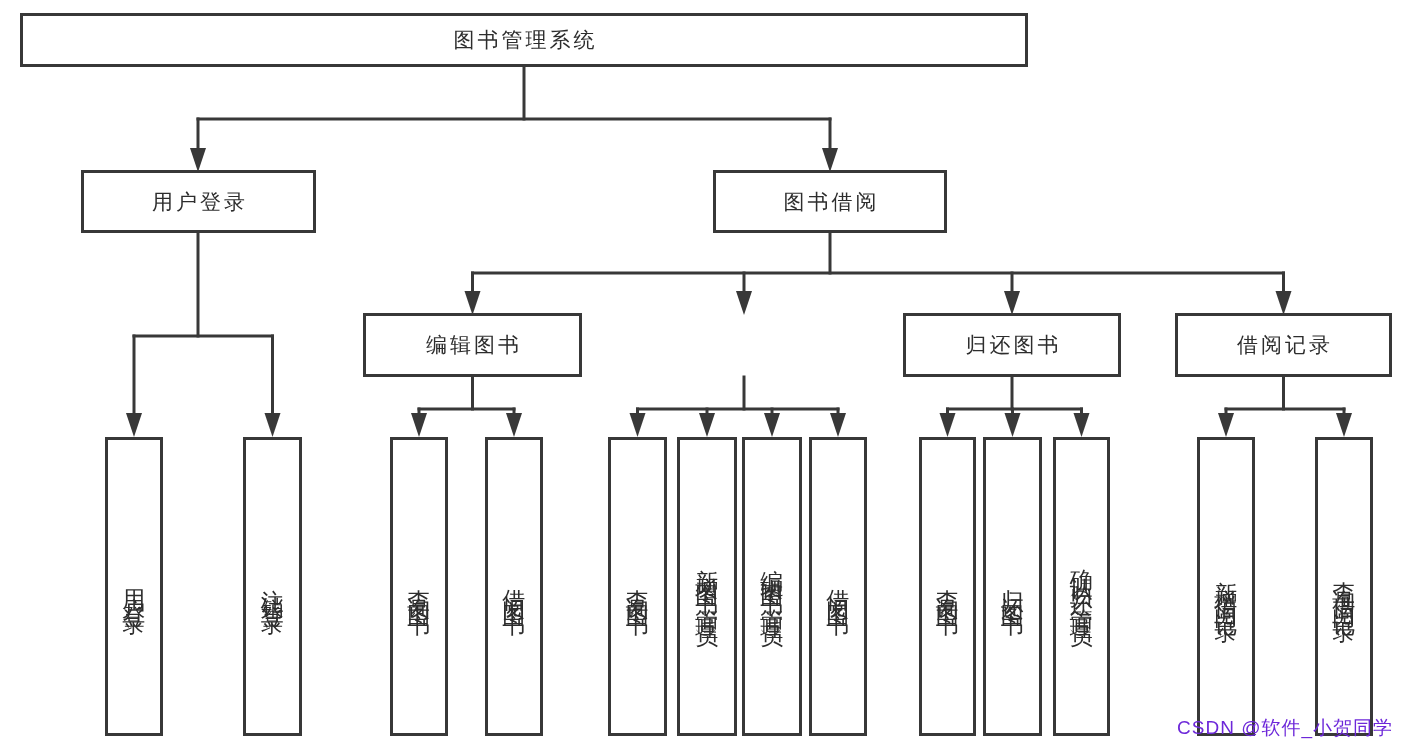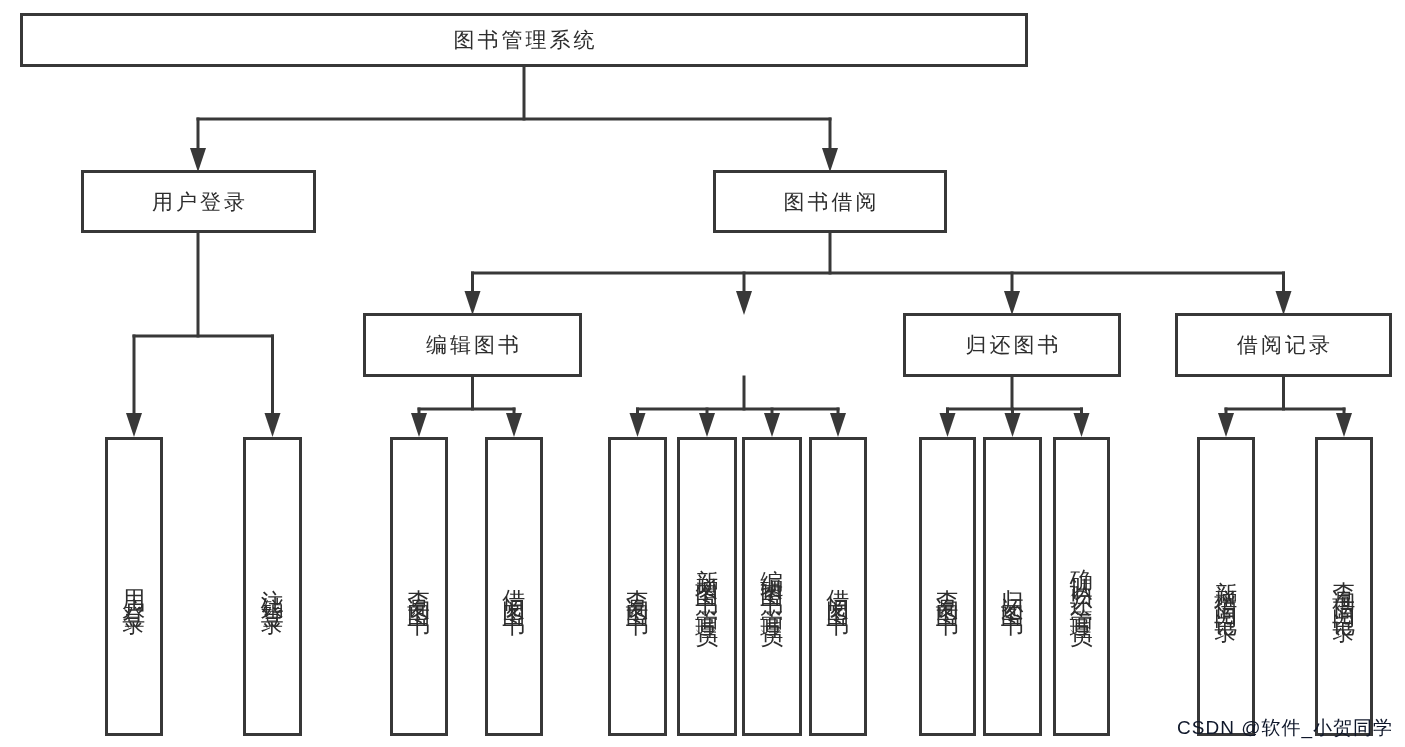--- a/index.html
+++ b/index.html
@@ -48,21 +48,21 @@
     letter-spacing: 8px;
     color: #2d2d2d;
   }
 
   .watermark {
     position: absolute;
     right: 12px;
     bottom: 6px;
     font-size: 19px;
     letter-spacing: 1px;
-    color: #0f172a;
+    color: #6d28d9;
     z-index: 3;
     white-space: nowrap;
   }
 </style>
 </head>
 <body>
 
 <div class="canvas">
 
   <svg class="wires" viewBox="0 0 1405 747" aria-hidden="true">

